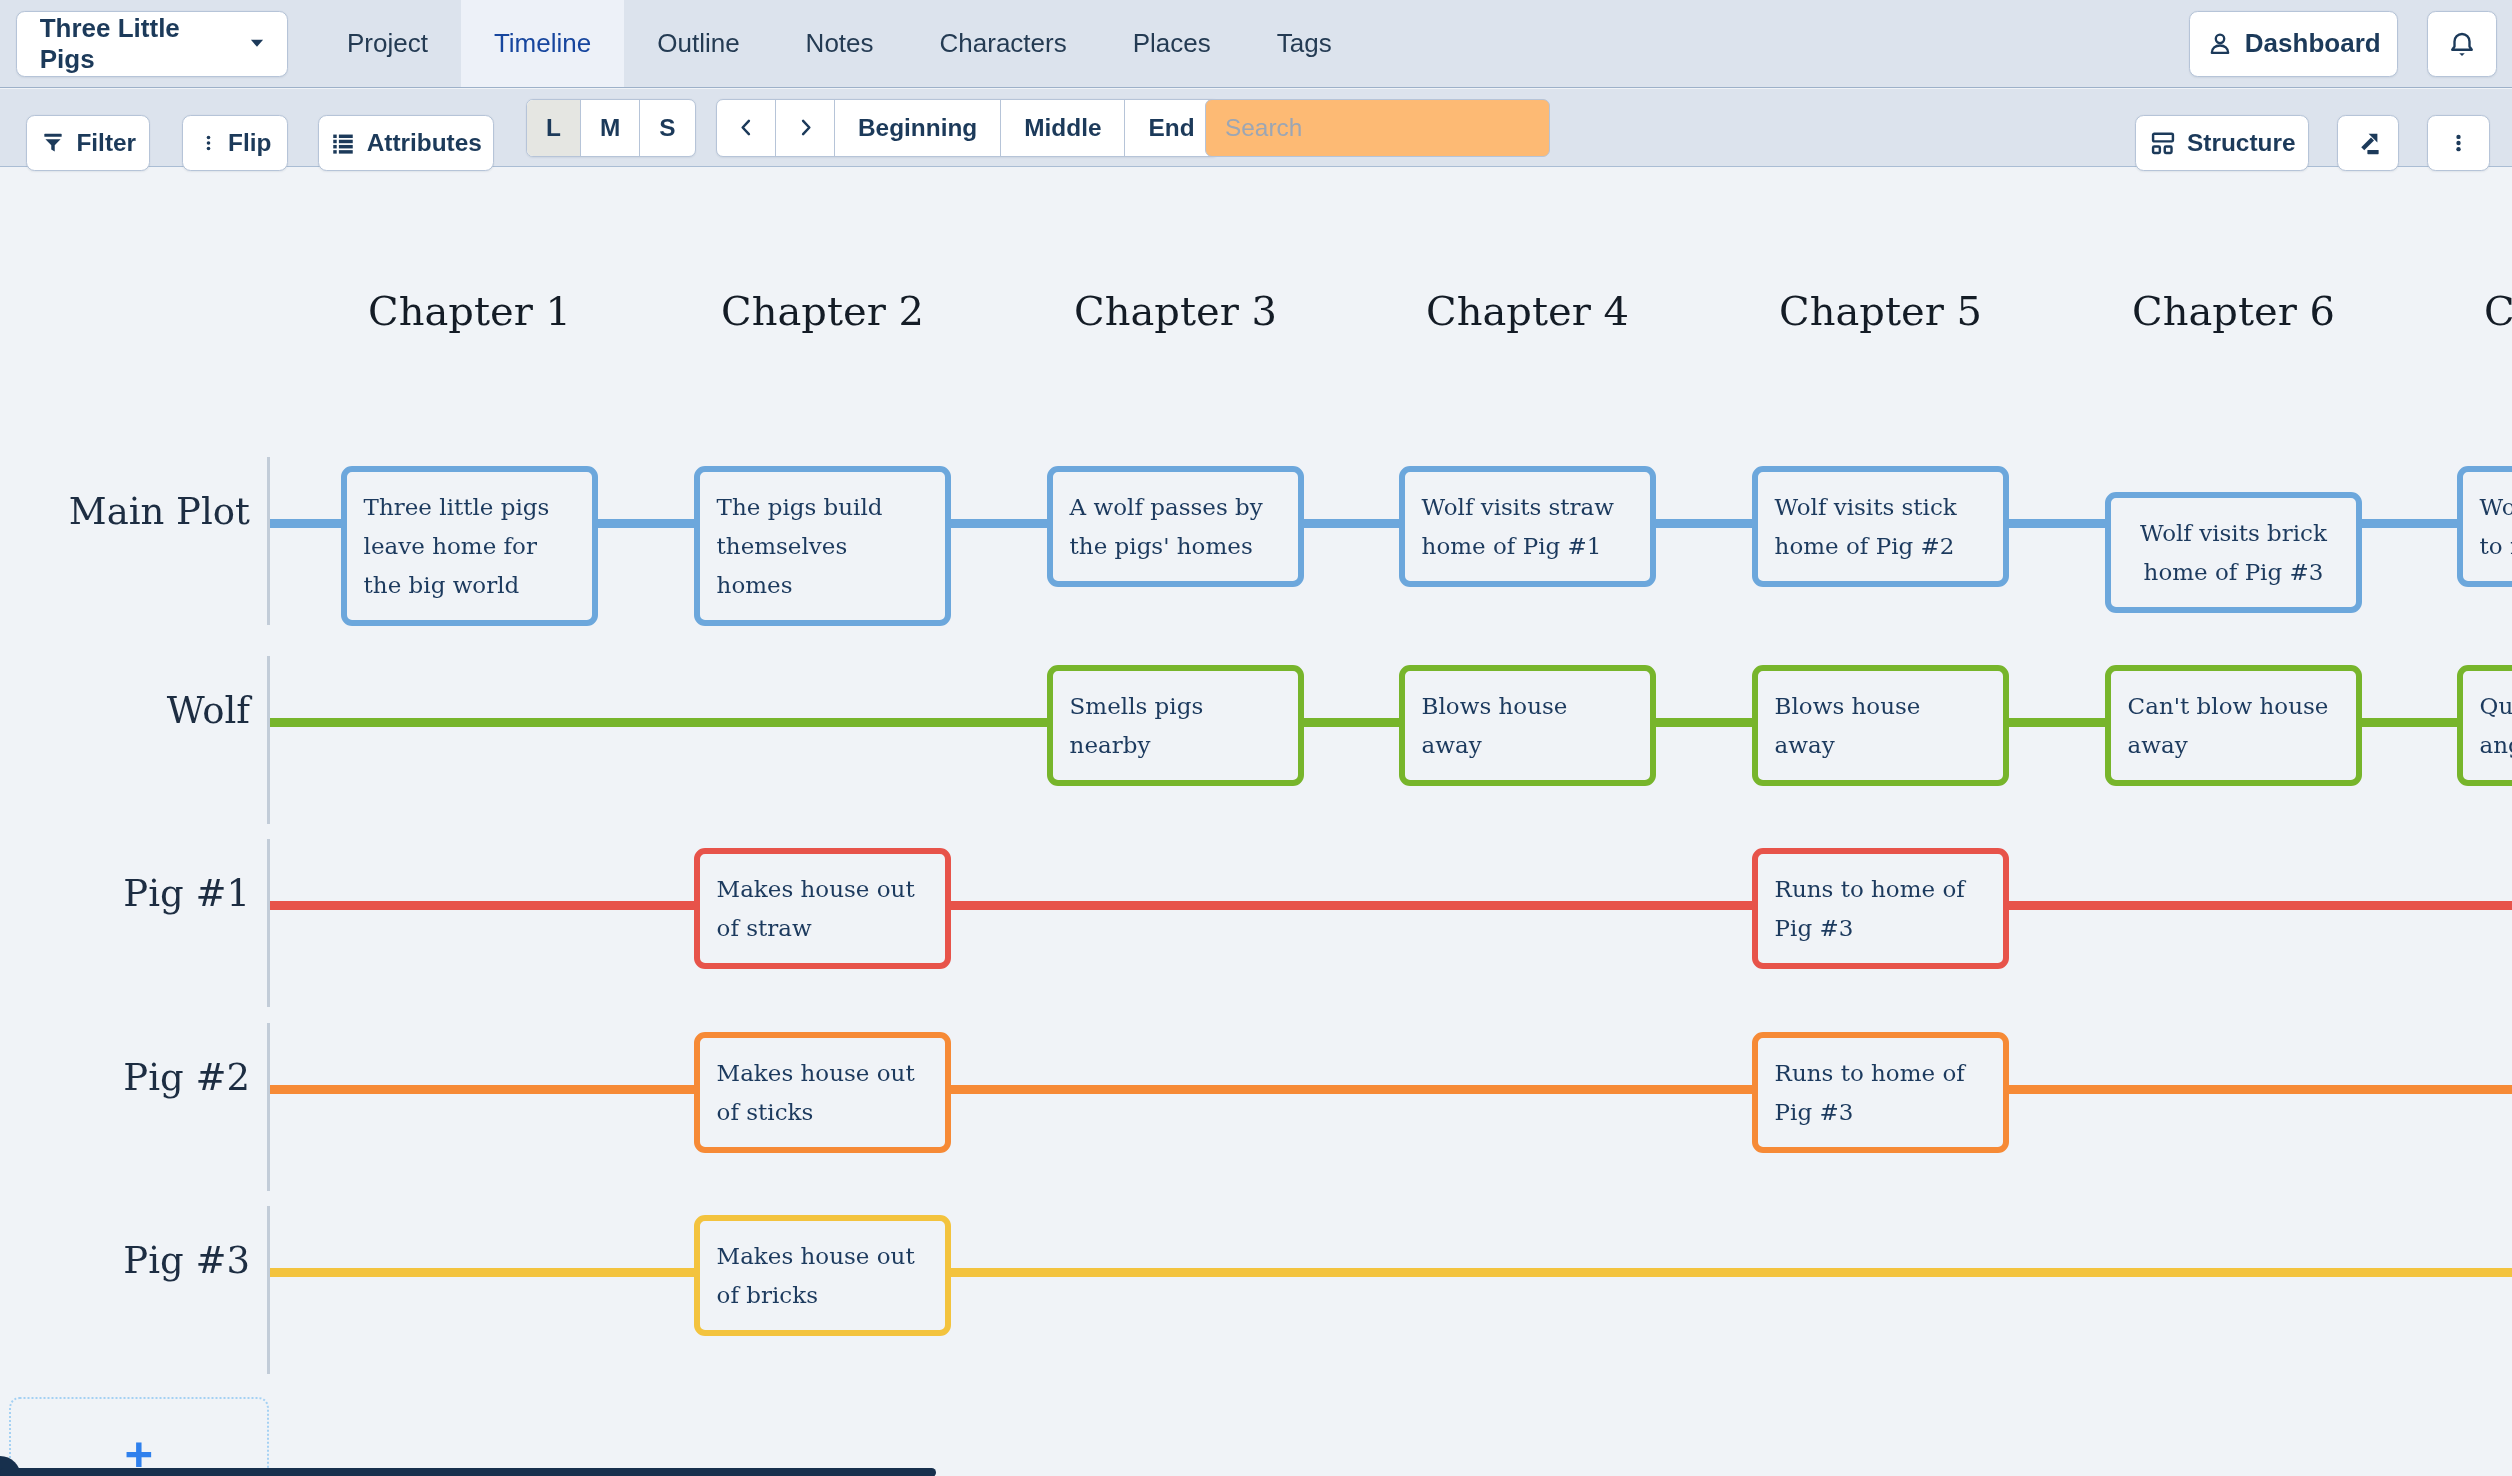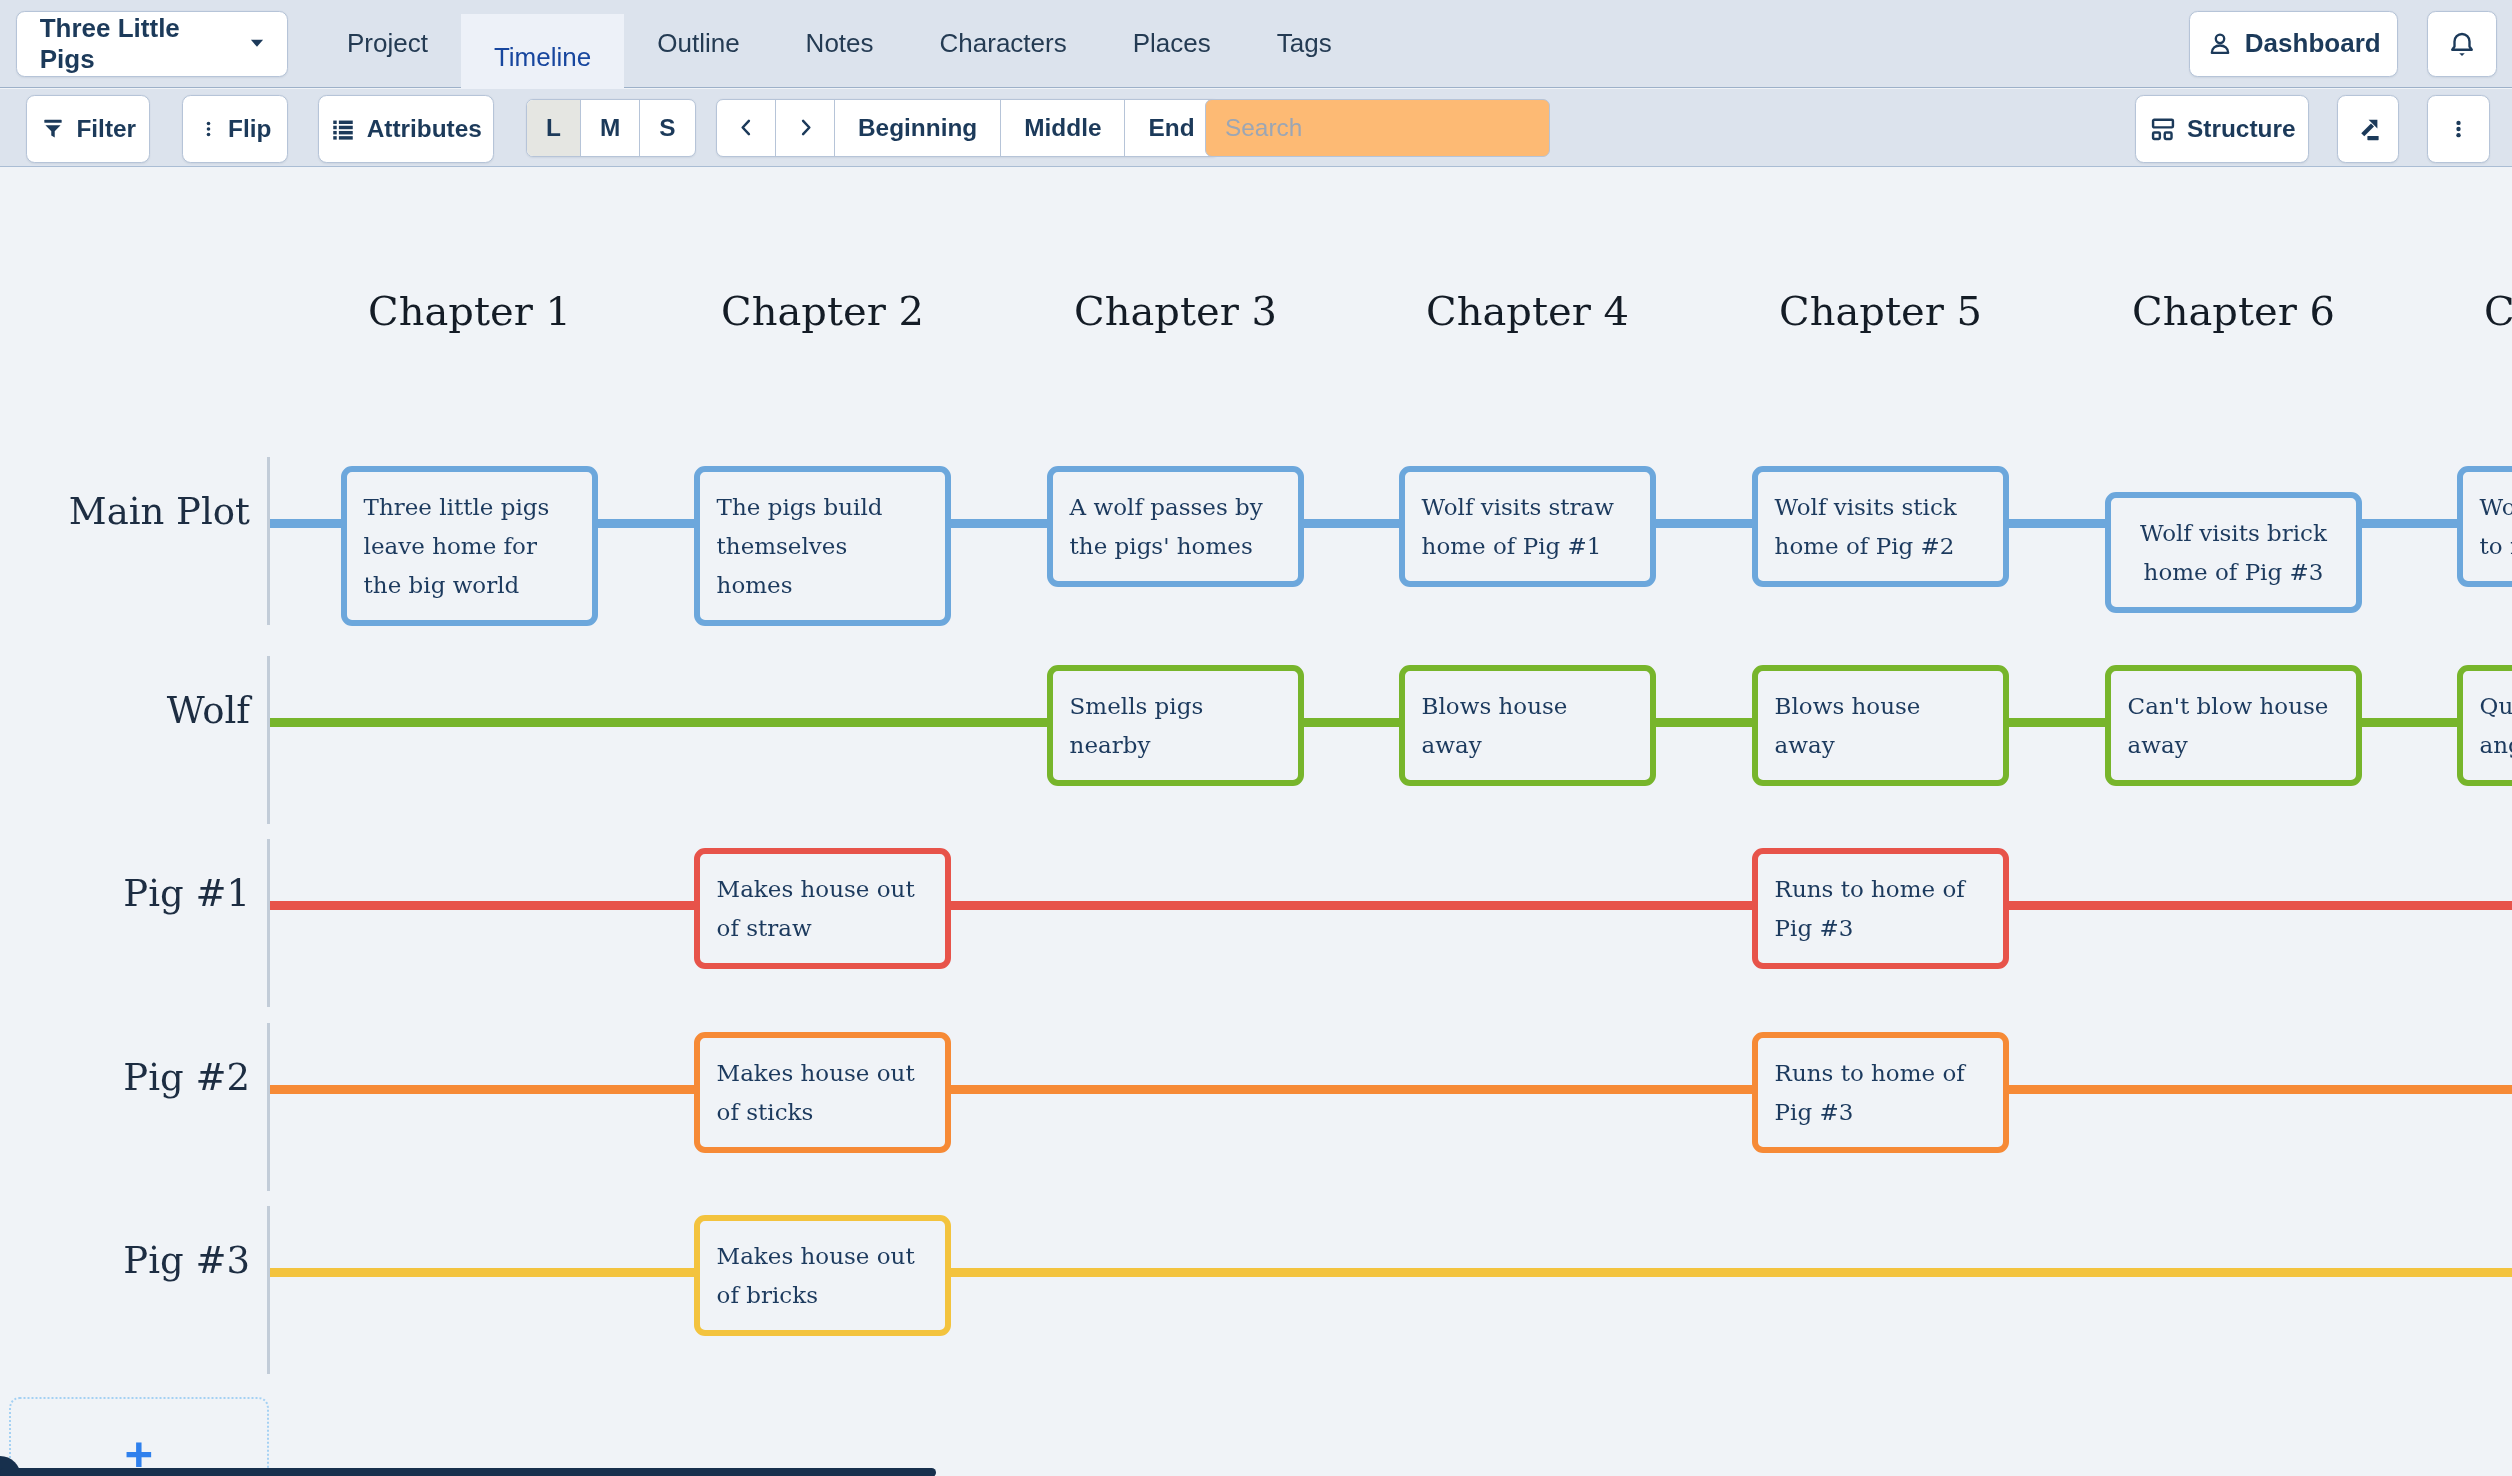--- a/index.html
+++ b/index.html
@@ -12,26 +12,26 @@
   .btn{display:flex;align-items:center;justify-content:center;gap:10.5px;
        background:#ffffff;border:1.7px solid #b6c4d8;border-radius:8.7px;
        color:#1c3a5a;font-size:24.4px;font-weight:600;box-sizing:border-box;
        box-shadow:0 0.9px 1.7px rgba(30,50,80,.08);cursor:pointer;}
   .topbar .btn{position:absolute;top:10.5px;height:66px;font-size:26px;}
   #project-btn{left:15.7px;width:272px;justify-content:space-between;padding:0 23px;}
   #dashboard-btn{left:2189px;width:209px;}
   #bell-btn{left:2427px;width:70px;}
   #tabs{position:absolute;left:314px;top:0;height:87px;display:flex;}
   .tab{height:87px;line-height:87px;padding:0 33px;font-size:26px;color:#243b53;cursor:pointer;}
-  .tab.active{background:#edf1f8;color:#17469e;margin-top:14px;}
+  .tab.active{background:#edf1f8;color:#17469e;}
 
   
   .toolbar{position:absolute;left:0;top:89px;width:2512px;height:77px;
            background:#dce3ed;border-bottom:1.7px solid #aabdd4;z-index:20;}
-  .toolbar .btn{position:absolute;top:6px;height:68px;padding:0 21px;text-align:right;}
+  .toolbar .btn{position:absolute;top:26px;height:56px;padding:0 21px;text-align:right;}
   #filter-btn{left:26px;width:124px;}
   #flip-btn{left:182px;width:106px;}
   #attributes-btn{left:318px;width:176px;}
   .seg-group{position:absolute;top:9.6px;height:58px;display:flex;background:#fff;
              border:1.7px solid #b6c4d8;border-radius:7px;overflow:hidden;box-sizing:border-box;
              box-shadow:0 0.9px 1.7px rgba(30,50,80,.08);}
   #size-group{left:526px;}
   #nav-group{left:716px;}
   .seg{display:flex;align-items:center;justify-content:center;height:100%;
        font-size:24.4px;font-weight:600;color:#1c3a5a;border-right:1.7px solid #b6c4d8;

